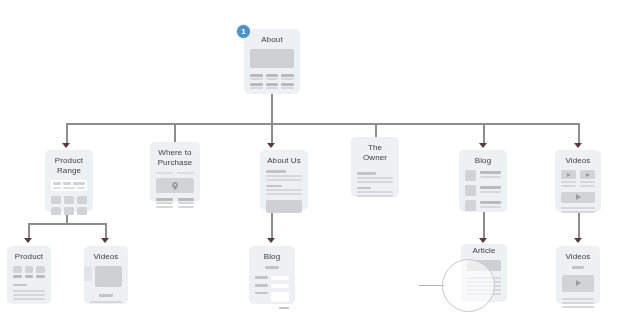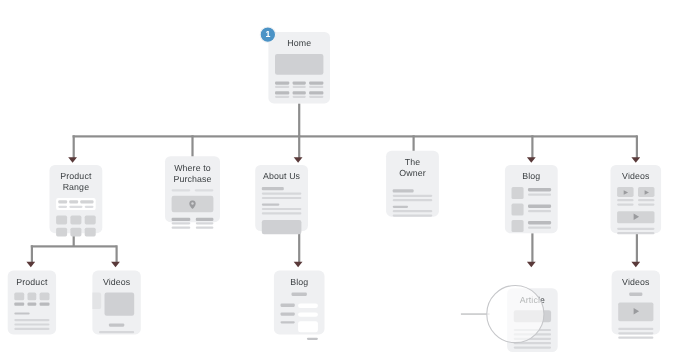--- a/index.html
+++ b/index.html
@@ -125,21 +125,21 @@
   <div class="arrow" style="left:267px; top:238px;"></div>
 
   <div class="conn vline" style="left:483px; top:212px; height:28px;"></div>
   <div class="arrow" style="left:479px; top:238px;"></div>
 
   <div class="conn vline" style="left:578px; top:212px; height:28px;"></div>
   <div class="arrow" style="left:574px; top:238px;"></div>
 
   <div class="badge" style="left:236px; top:24px;">1</div>
   <div class="node" style="left:244px; top:29px; width:56px; height:65px;">
-    <div class="node-title">Home</div>
+    <div class="node-title">About</div>
     <div class="wire">
       <div class="hero"></div>
       <div class="grid3" style="margin-top:4px;">
         <div class="tile-ul">
             <div class="line-dark"></div>
             <div class="line"></div>
           </div>
         <div class="tile-ul">
             <div class="line-dark"></div>
             <div class="line"></div>
@@ -213,21 +213,21 @@
         </div>
         <div style="flex:1; display:flex; flex-direction:column; gap:1.5px;">
           <div class="line-dark"></div>
             <div class="line"></div>
             <div class="line"></div>
         </div>
       </div>
     </div>
   </div>
 
-  <div class="node" style="left:232px; top:150px; width:48px; height:60px;">
+  <div class="node" style="left:260px; top:150px; width:48px; height:60px;">
     <div class="node-title">About Us</div>
     <div class="wire">
       <div class="bar-dark" style="height:2.5px; width:55%;"></div>
       <div class="line"></div>
       <div class="line"></div>
       <div class="bar-dark" style="height:2.5px; width:45%; margin-top:2px;"></div>
       <div class="line"></div>
       <div class="line"></div>
       <div style="height:13px; background:#cfd0d3; border-radius:2px; margin-top:3px;"></div>
     </div>
@@ -348,21 +348,21 @@
         <div class="white-panel" style="flex:1; height:4px;"></div>
       </div>
       <div style="display:flex; gap:3px; align-items:flex-start; margin-top:2px;">
         <div class="bar-dark" style="height:2.5px; width:38%;"></div>
         <div class="white-panel" style="flex:1; height:10px;"></div>
       </div>
       <div class="bar-dark" style="height:2.5px; width:28%; margin-left:auto; margin-top:3px;"></div>
     </div>
   </div>
 
-  <div class="node" style="left:461px; top:262px; width:46px; height:58px;">
+  <div class="node" style="left:461px; top:244px; width:46px; height:58px;justify-content:flex-end;">
     <div class="node-title">Article</div>
     <div class="wire">
       <div style="height:11px; background:#cfd0d3; border-radius:2px;"></div>
       <div class="line" style="margin-top:4px;"></div>
       <div class="line"></div>
       <div class="line"></div>
       <div class="line"></div>
       <div class="line"></div>
     </div>
   </div>

